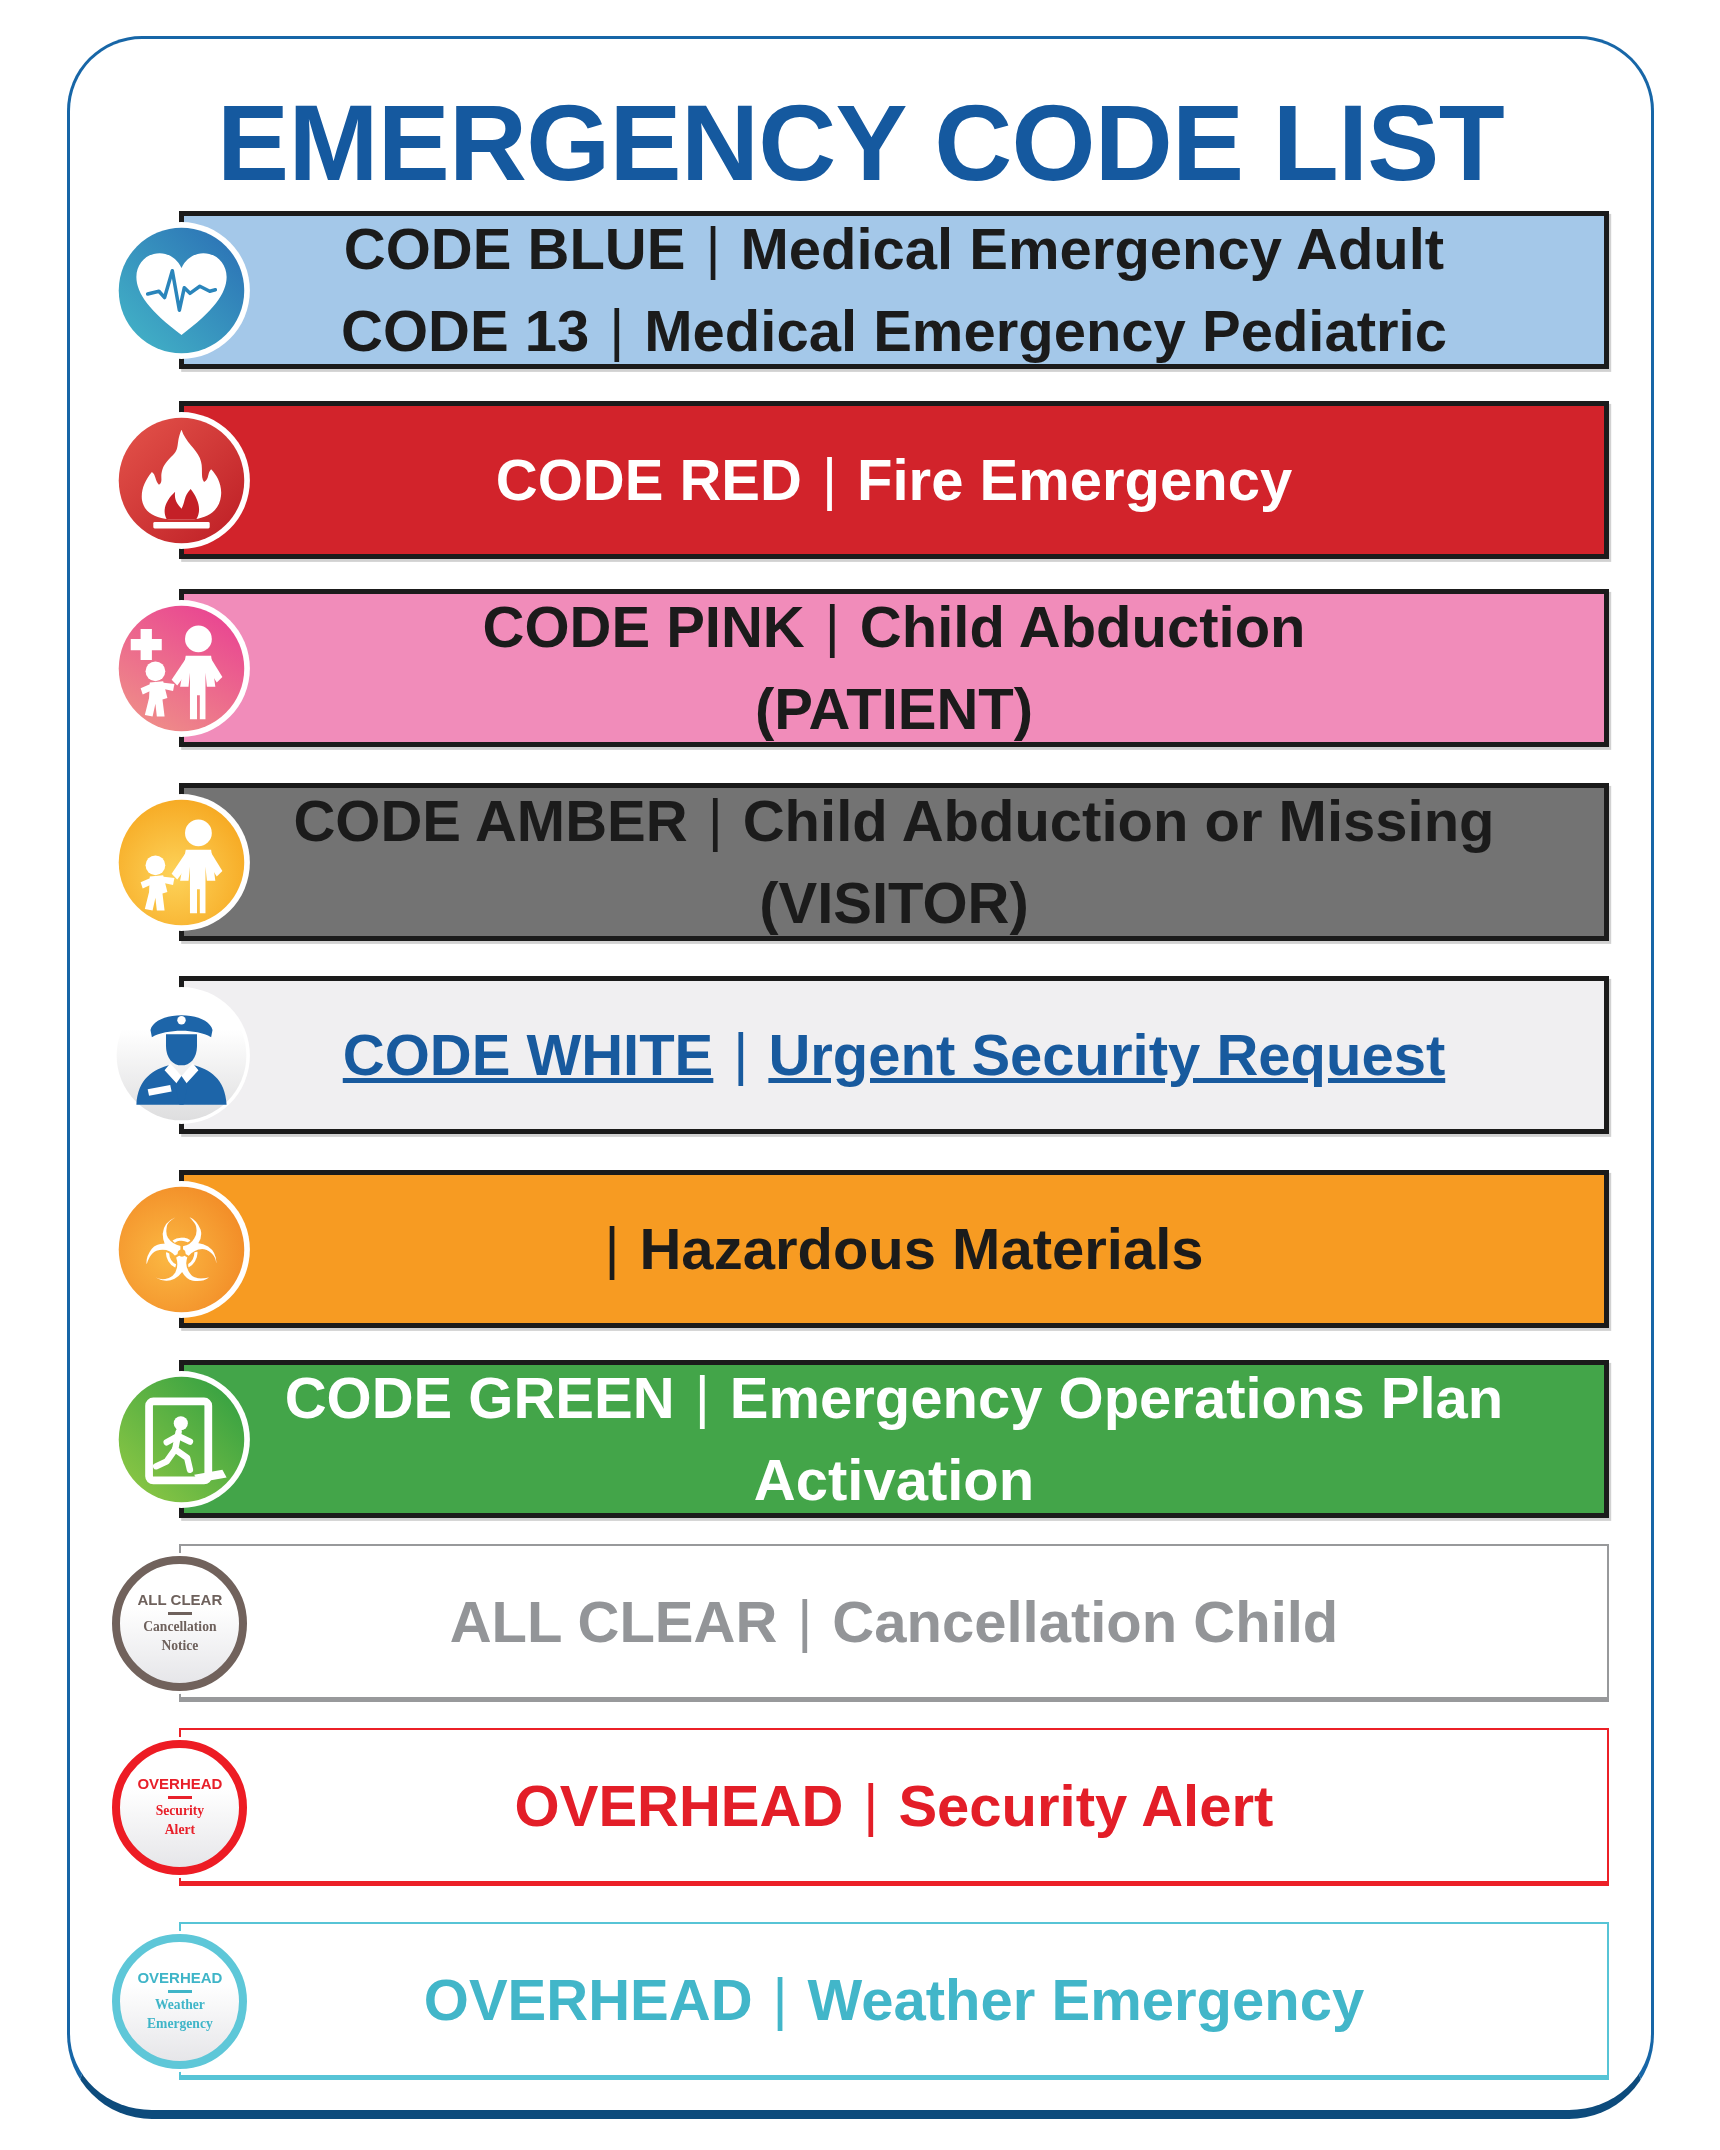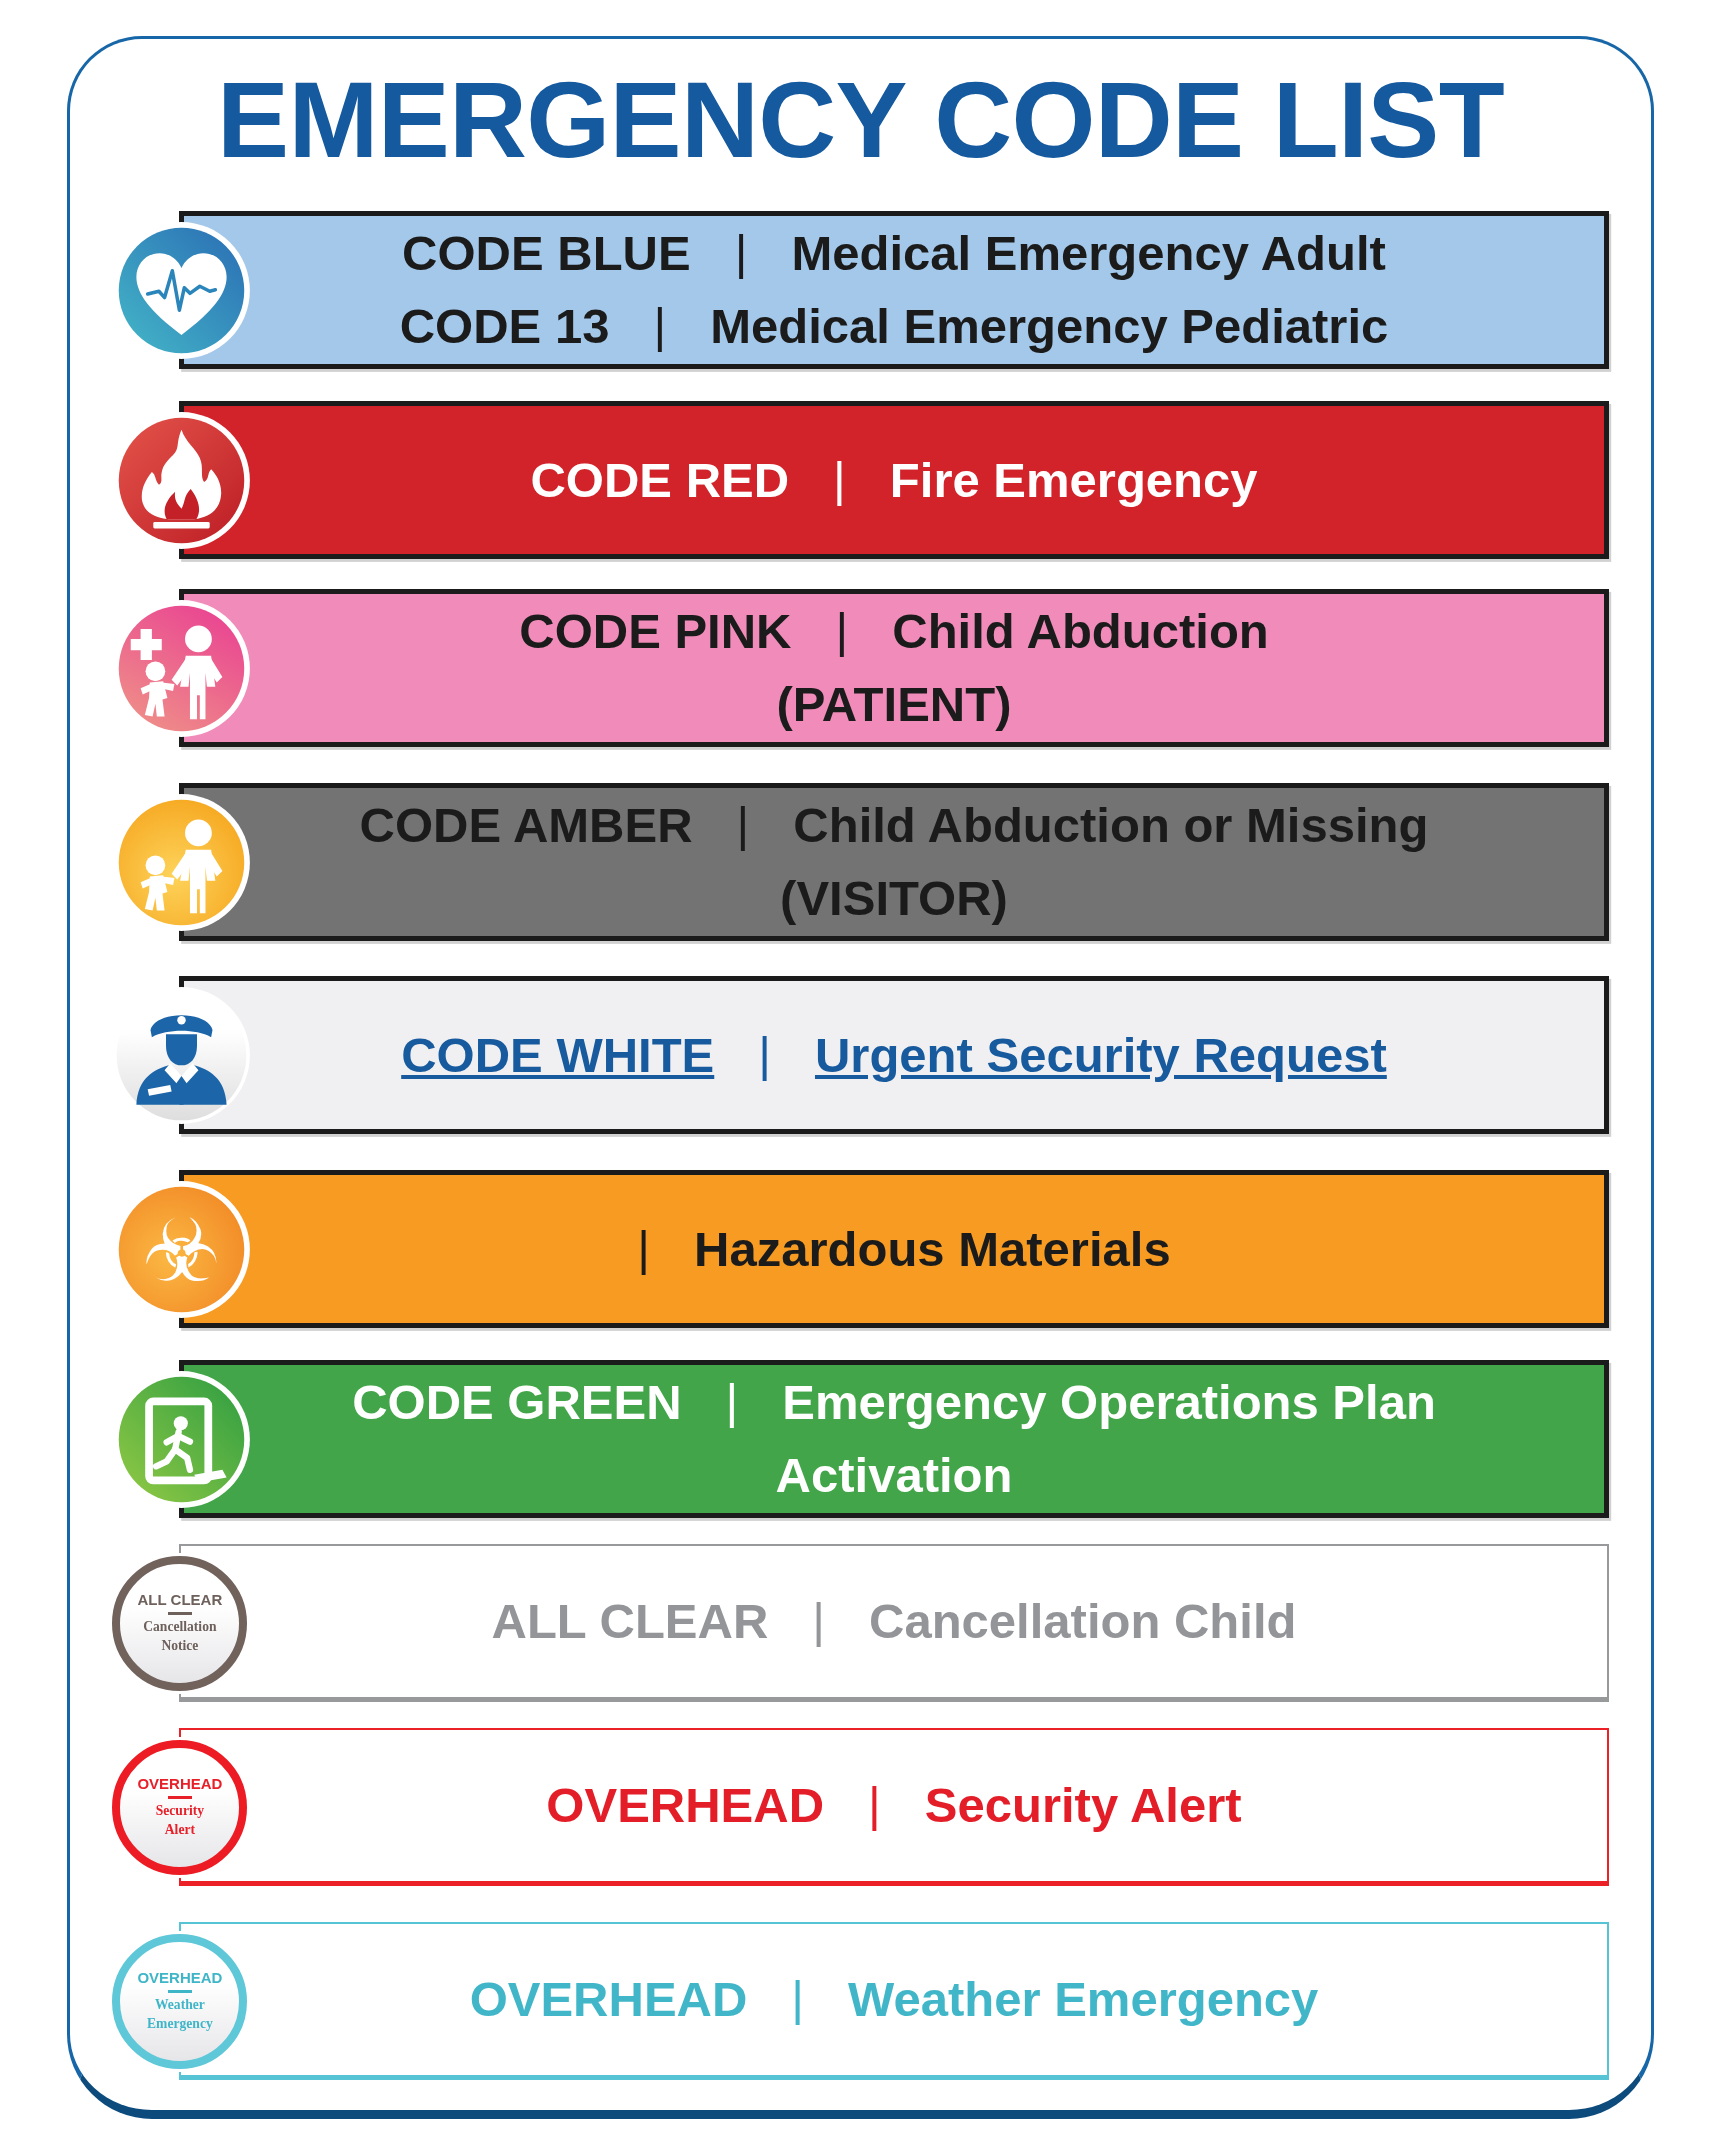--- a/index.html
+++ b/index.html
@@ -3,30 +3,30 @@
 <meta charset="utf-8">
 <style>
   html,body{margin:0;padding:0;width:1721px;height:2151px;background:#ffffff;
     font-family:"Liberation Sans", sans-serif;}
   *{box-sizing:border-box;}
 
   .poster-frame{position:absolute;left:67px;top:36px;width:1587px;height:2083px;
     border:3.6px solid #1766a7;border-bottom:9.3px solid #0d4b7c;
     border-radius:75px 75px 85px 85px;}
 
-  .page-title{position:absolute;left:67px;top:66px;width:1587px;margin:0;
+  .page-title{position:absolute;left:67px;top:89px;width:1587px;margin:0;
     text-align:center;font-size:108px;line-height:1.0;font-weight:700;
     letter-spacing:-0.7px;color:#15599f;}
 
   .row{position:absolute;left:111px;width:1498px;height:158px;}
   .bar{position:absolute;left:68px;top:0;width:1430px;height:158px;
     display:flex;flex-direction:column;align-items:center;justify-content:center;
     gap:24.4px;border:5px solid #1b1b1b;box-shadow:2.2px 2.9px 0 rgba(0,0,0,0.18);}
   .bar .line{display:flex;align-items:baseline;white-space:nowrap;
-    font-size:49px;font-weight:700;line-height:1;gap:24px;}
+    font-size:58px;font-weight:700;line-height:1;}
   .bar .sep{font-weight:400;margin:0 20px;transform:translateY(-1.4px);}
 
   .bar-blue  {background:#a4c8e9;color:#1b1b1b;}
   .bar-red   {background:#d2232b;color:#ffffff;}
   .bar-pink  {background:#f18cba;color:#1b1b1b;}
   .bar-amber {background:#737373;color:#1b1b1b;}
   .bar-white {background:#f0eff1;color:#185a9e;text-decoration:underline;}
   .bar-orange{background:#f79b22;color:#1b1b1b;}
   .bar-green {background:#43a549;color:#ffffff;}
 

